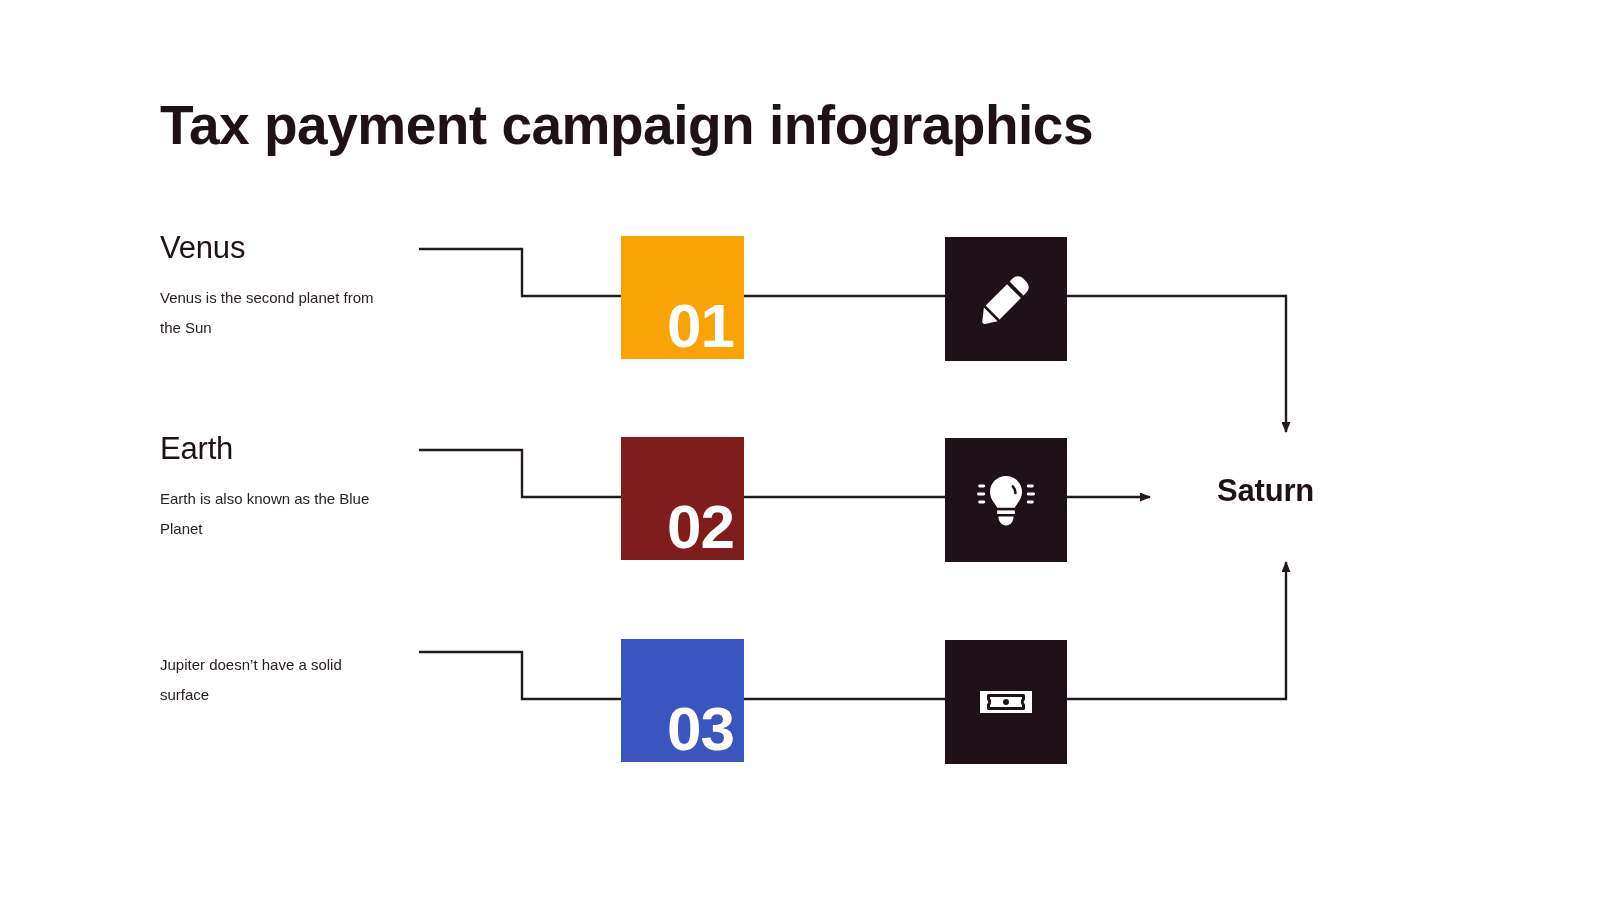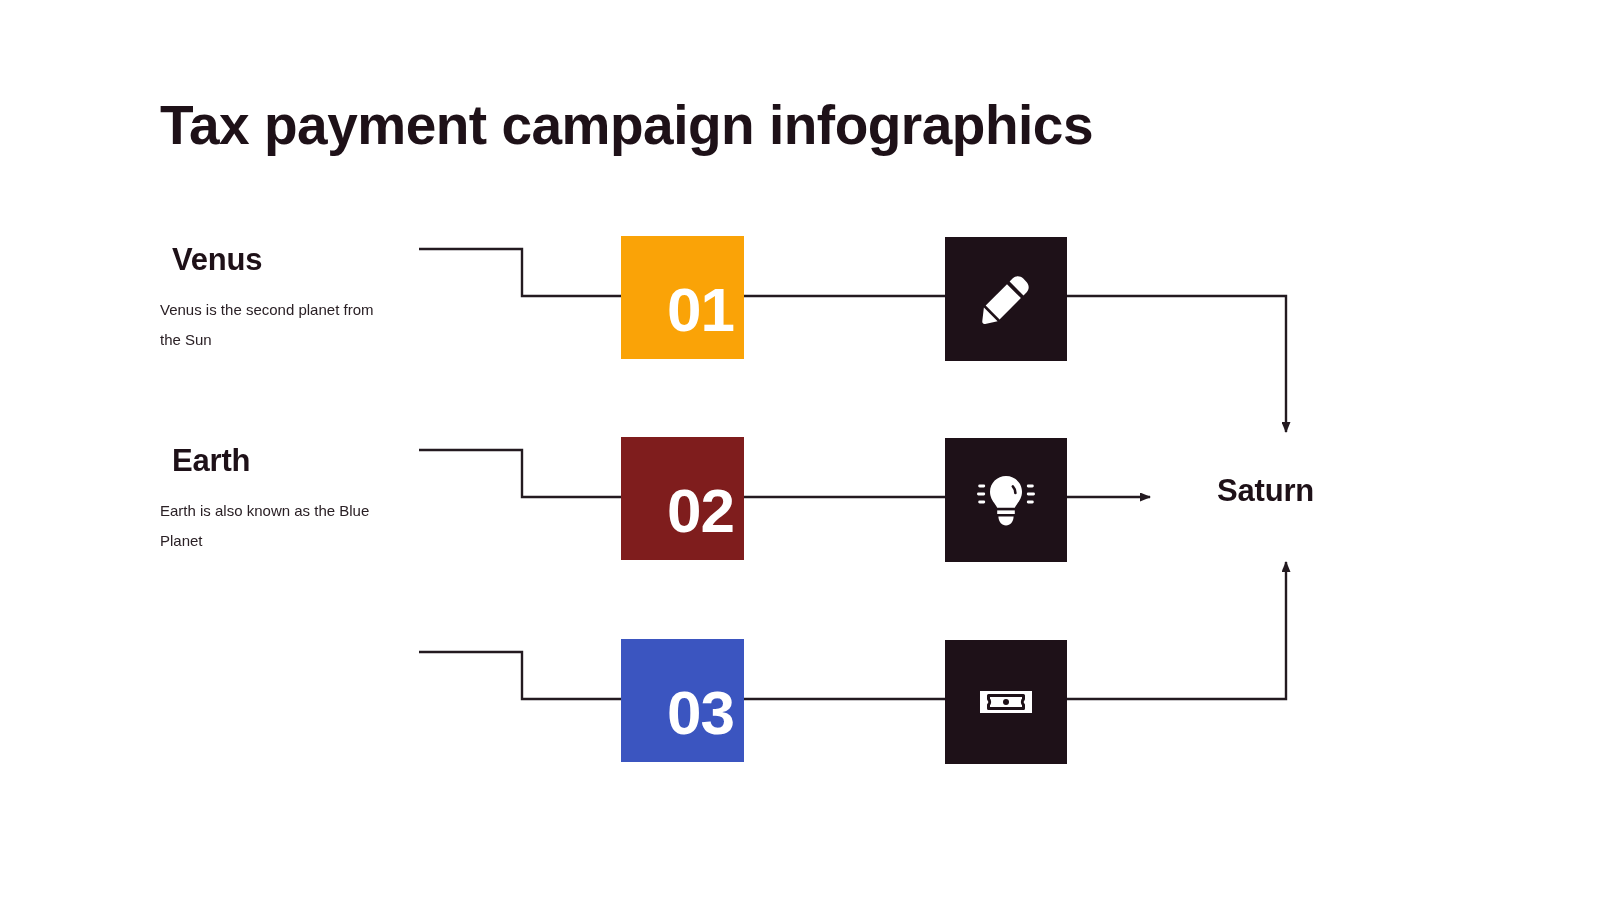--- a/index.html
+++ b/index.html
@@ -40,23 +40,23 @@
 
   
   .label-block {
     position: absolute;
     left: 160px;
     width: 250px;
   }
   .label-title {
     font-size: 31px;
     line-height: 36px;
-    font-weight: bold;
-    color: #1e1118;
-    margin: 12px;
+    font-weight: normal;
+    color: #1e1118;
+    margin: 0;
     letter-spacing: -0.2px;
   }
   .label-desc {
     font-size: 15px;
     line-height: 30px;
     font-weight: normal;
     color: #2a2025;
     margin: 0;
     margin-top: 17px;
     width: 235px;
@@ -70,21 +70,21 @@
   .num-box {
     position: absolute;
     left: 621px;
     width: 123px;
     height: 123px;
     box-sizing: border-box;
   }
   .num-box .num {
     position: absolute;
     right: 10px;
-    bottom: 18px;
+    bottom: 2px;
     font-size: 62px;
     line-height: 62px;
     font-weight: bold;
     color: #ffffff;
     letter-spacing: -1px;
   }
   .num-1 { top: 236px; background: #faa307; }
   .num-2 { top: 437px; background: #d81e46; }
   .num-3 { top: 639px; background: #3b55c0; }
 
@@ -218,20 +218,21 @@
         <rect x="4.2" y="32.6" width="7.0" height="2.8" rx="1.4"></rect>
 
         <rect x="52.8" y="16.6" width="7.0" height="2.8" rx="1.4"></rect>
         <rect x="52.8" y="24.6" width="8.2" height="2.8" rx="1.4"></rect>
         <rect x="52.8" y="32.6" width="7.0" height="2.8" rx="1.4"></rect>
       </g>
     </svg>
   </div>
 
   <div class="label-block block-3">
+    <p class="label-desc">Jupiter doesn’t have a solid surface</p>
   </div>
 
   <div class="num-box num-3" style="background: rgb(59, 85, 192);">
     <span class="num">03</span>
   </div>
 
   <div class="icon-box icon-3" style="background: rgb(30, 17, 24);">
     <svg width="64" height="64" viewBox="0 0 64 64" xmlns="http://www.w3.org/2000/svg">
       <rect x="6" y="21" width="52" height="22" fill="#ffffff"></rect>
       <path d="M14.5 25.5 h35 v3.6 a4.2 4.2 0 0 0 0 5.8 v3.6 h-35 v-3.6 a4.2 4.2 0 0 0 0-5.8 z" fill="none" stroke="#1e1118" stroke-width="3.0" stroke-linejoin="round"></path>

